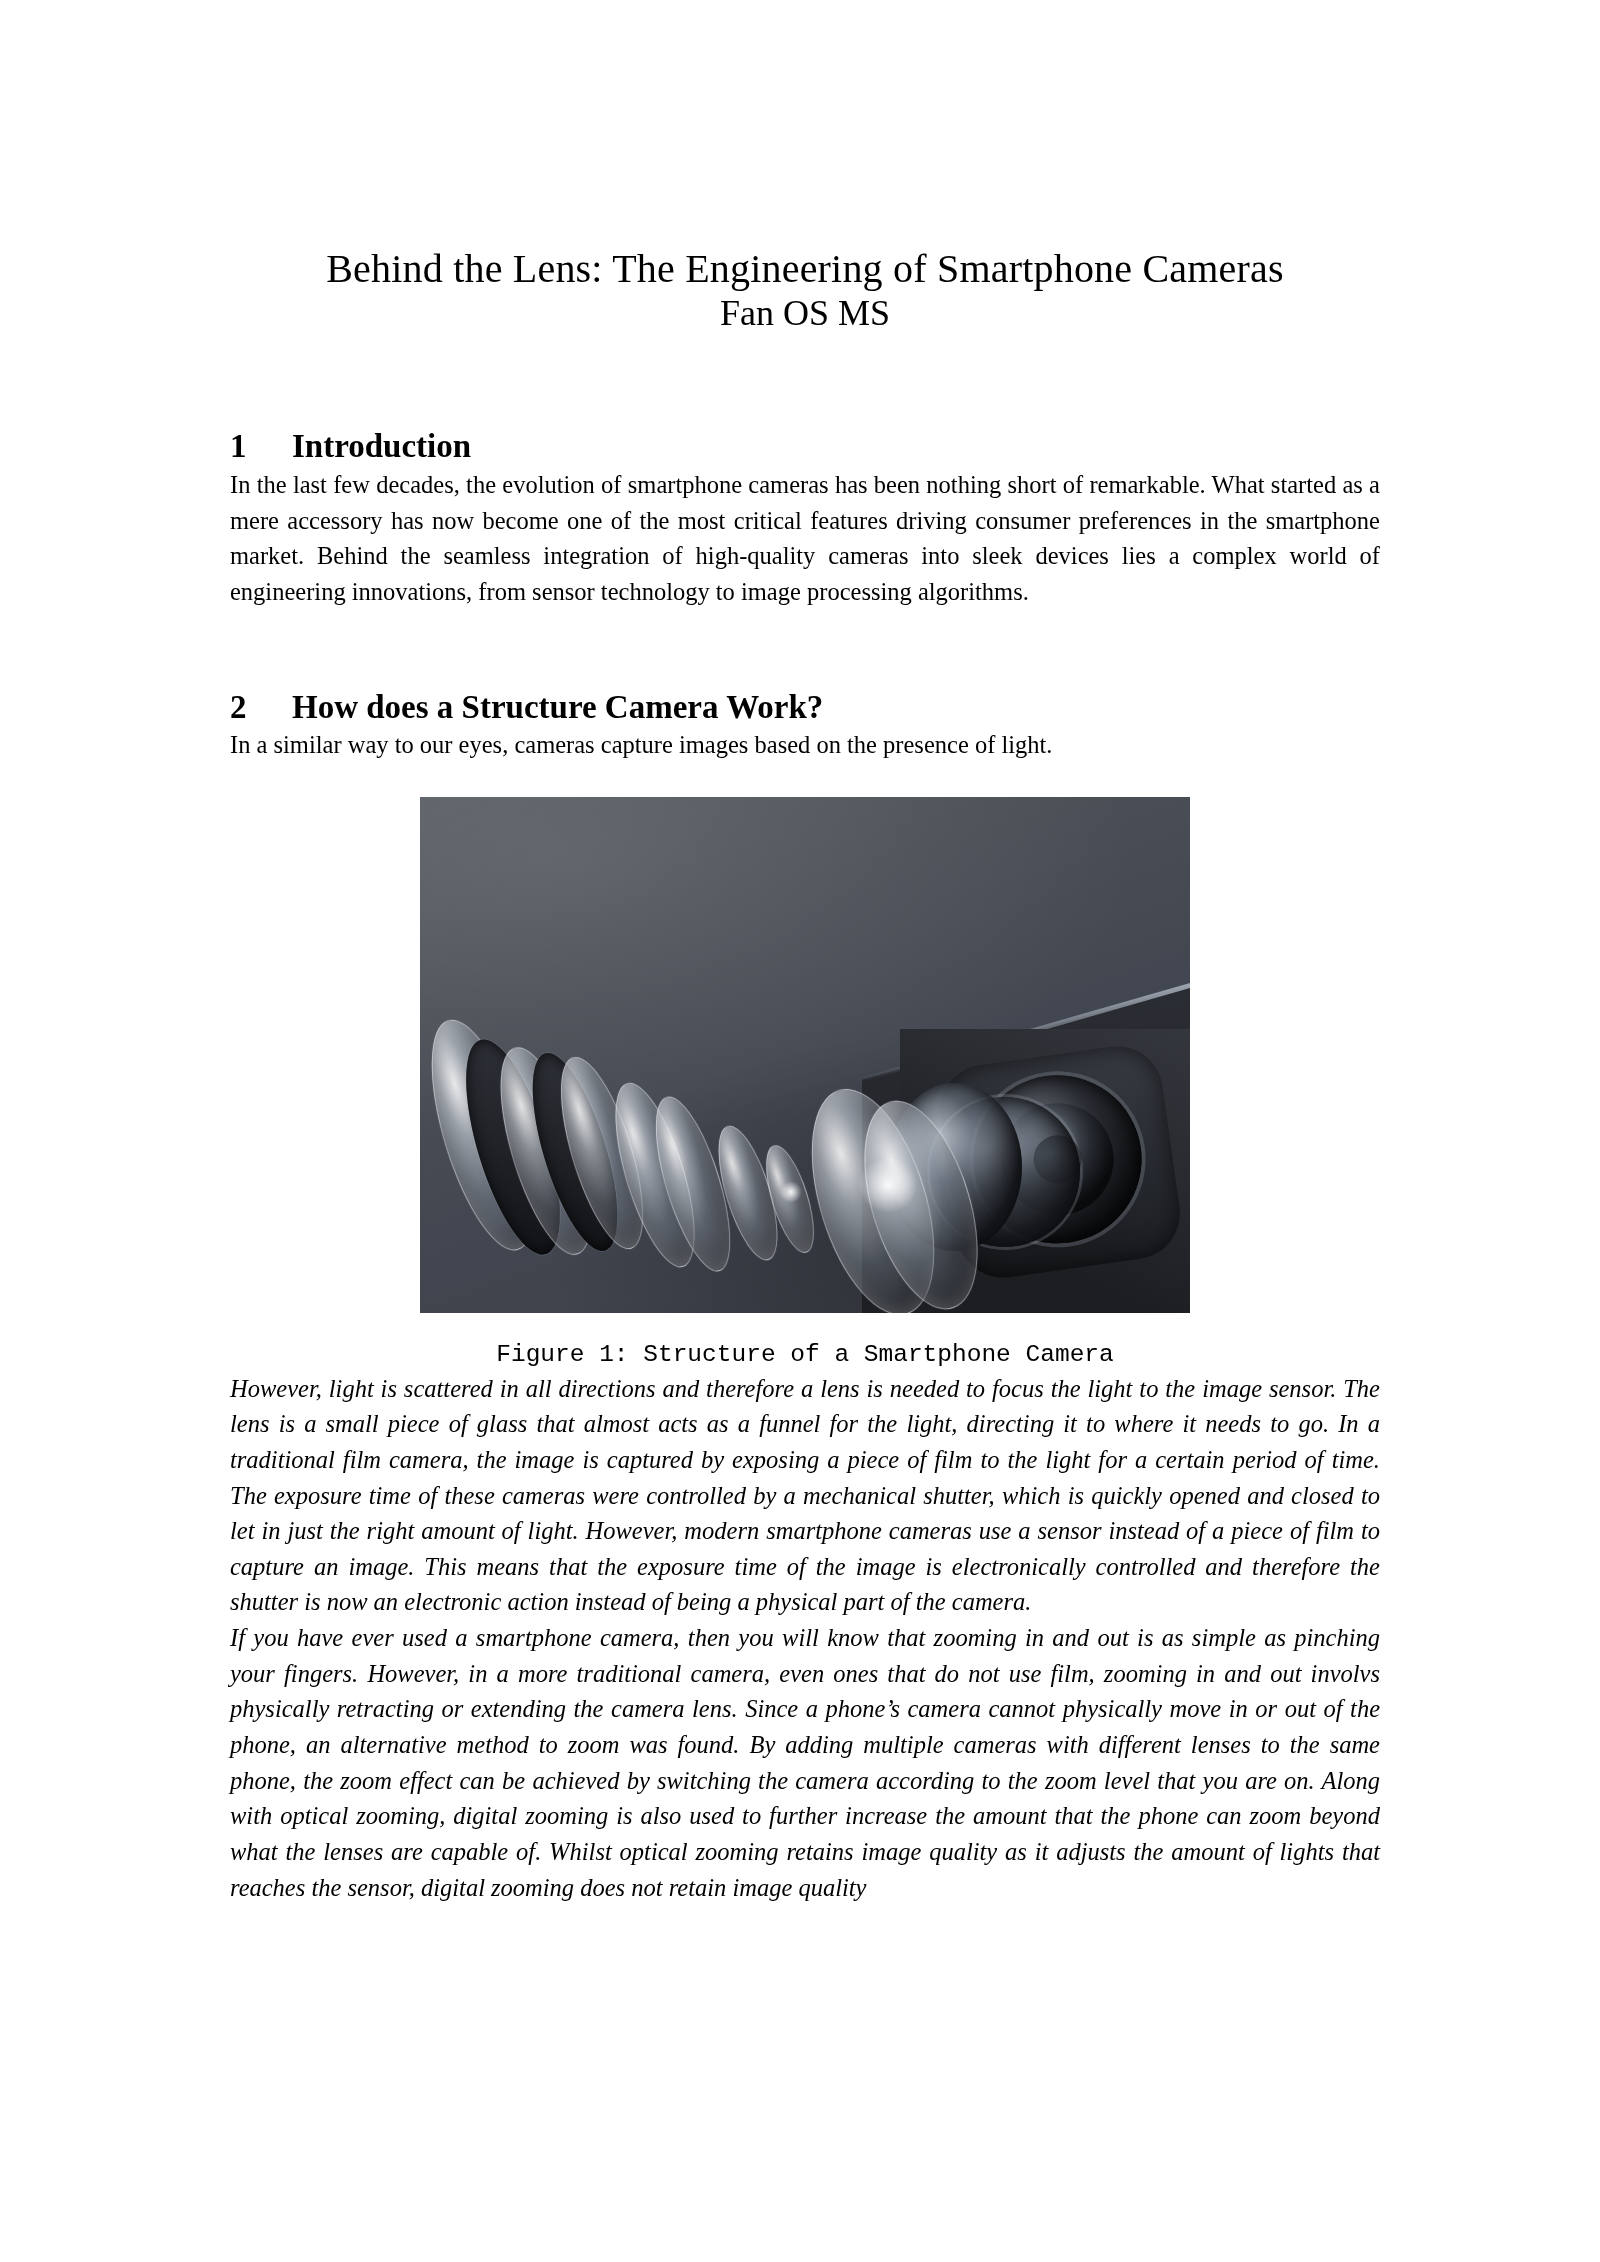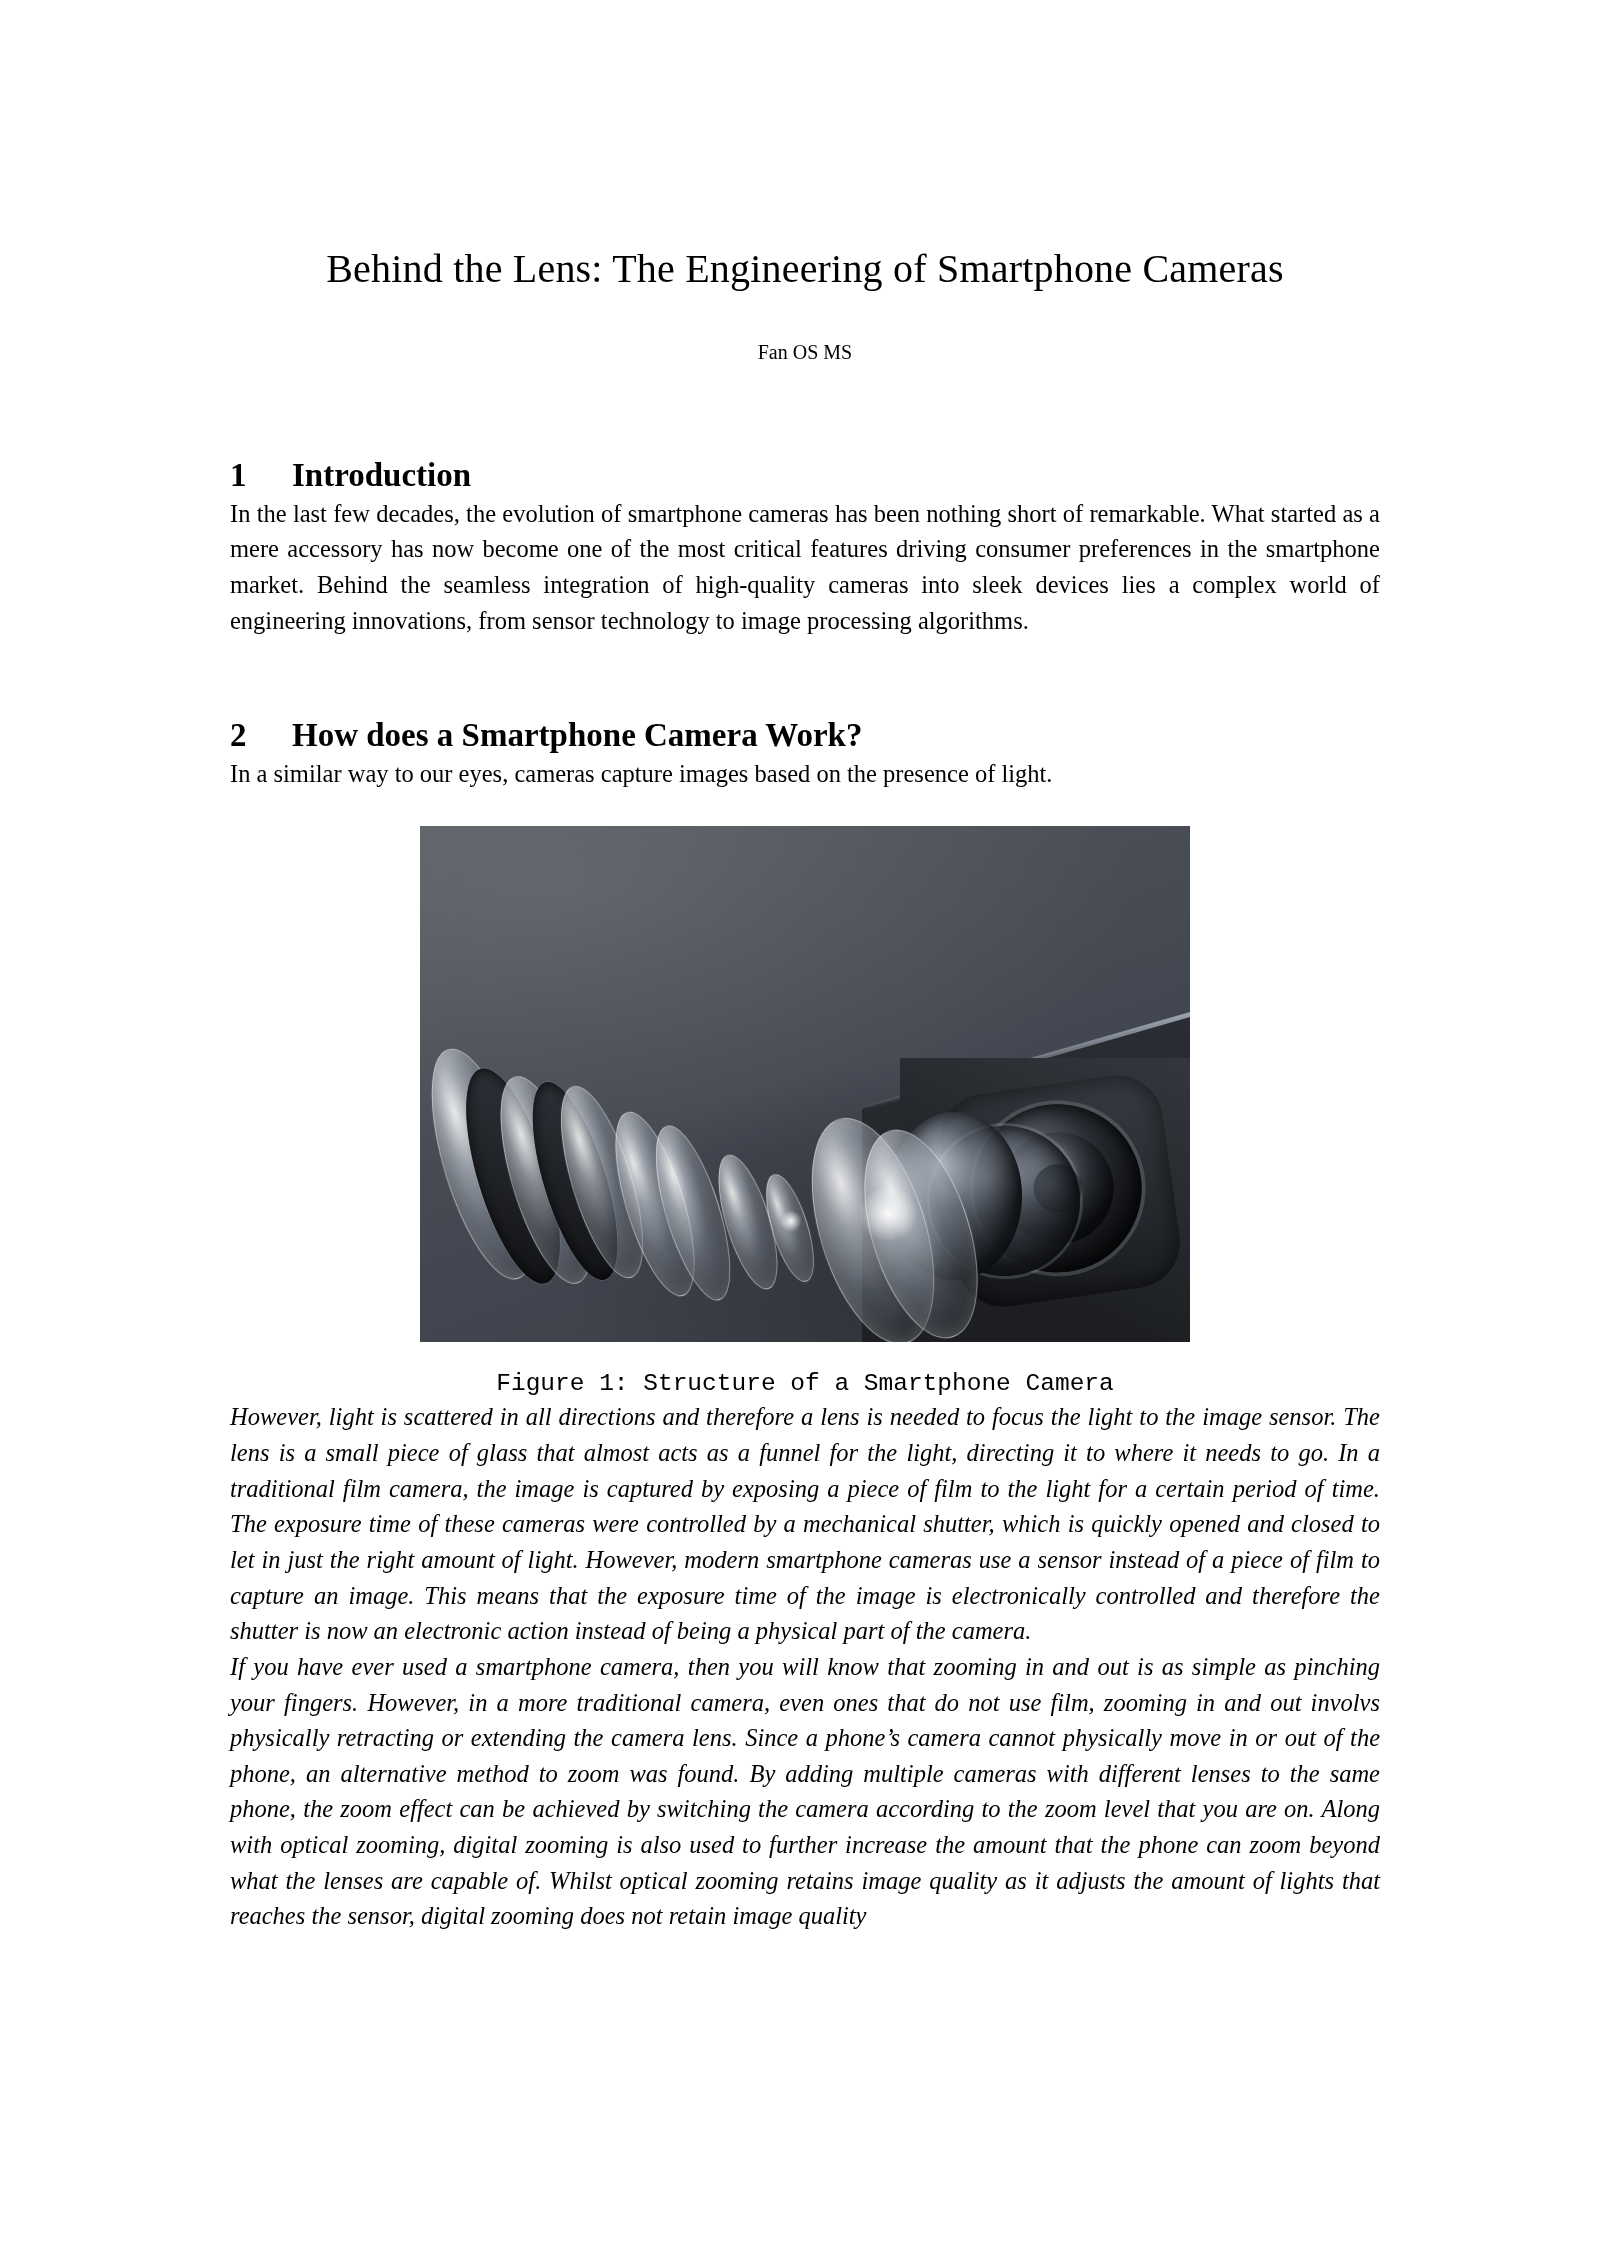--- a/index.html
+++ b/index.html
@@ -39,22 +39,21 @@
   }
   .doc-title {
     font-size: 40px;
     line-height: 1.18;
     font-weight: normal;
     letter-spacing: 0.2px;
     margin: 0;
     white-space: nowrap;
   }
   .doc-author {
-    font-size: 20px;
-    margin-top: 48px;
+    font-size: 36px;
     line-height: 1.2;
   }
   .doc-date {
     font-size: 27px;
     margin-top: 43px;
     line-height: 1.2;
   }
 
   
   .section-heading {
@@ -264,21 +263,21 @@
     </div>
 
     <h2 class="section-heading" id="sec1">
       <span class="num">1</span>
       <span>Introduction</span>
     </h2>
     <p class="body p-after-heading">In the last few decades, the evolution of smartphone cameras has been nothing short of remarkable. What started as a mere accessory has now become one of the most critical features driving consumer preferences in the smartphone market. Behind the seamless integration of high-quality cameras into sleek devices lies a complex world of engineering innovations, from sensor technology to image processing algorithms.</p>
 
     <h2 class="section-heading" id="sec2">
       <span class="num">2</span>
-      <span>How does a Smartphone Camera Work?</span>
+      <span>How does a Structure Camera Work?</span>
     </h2>
     <p class="body p-after-heading">In a similar way to our eyes, cameras capture images based on the presence of light.</p>
 
     <div class="figure">
       <div class="figure-img" aria-label="Exploded rendering of a smartphone camera lens stack showing glass lens elements aligned in front of the camera module">
         <div class="scene"></div>
         <div class="scene-sheen"></div>
 
         <div class="phone-body"></div>
         <div class="phone-edge"></div>

